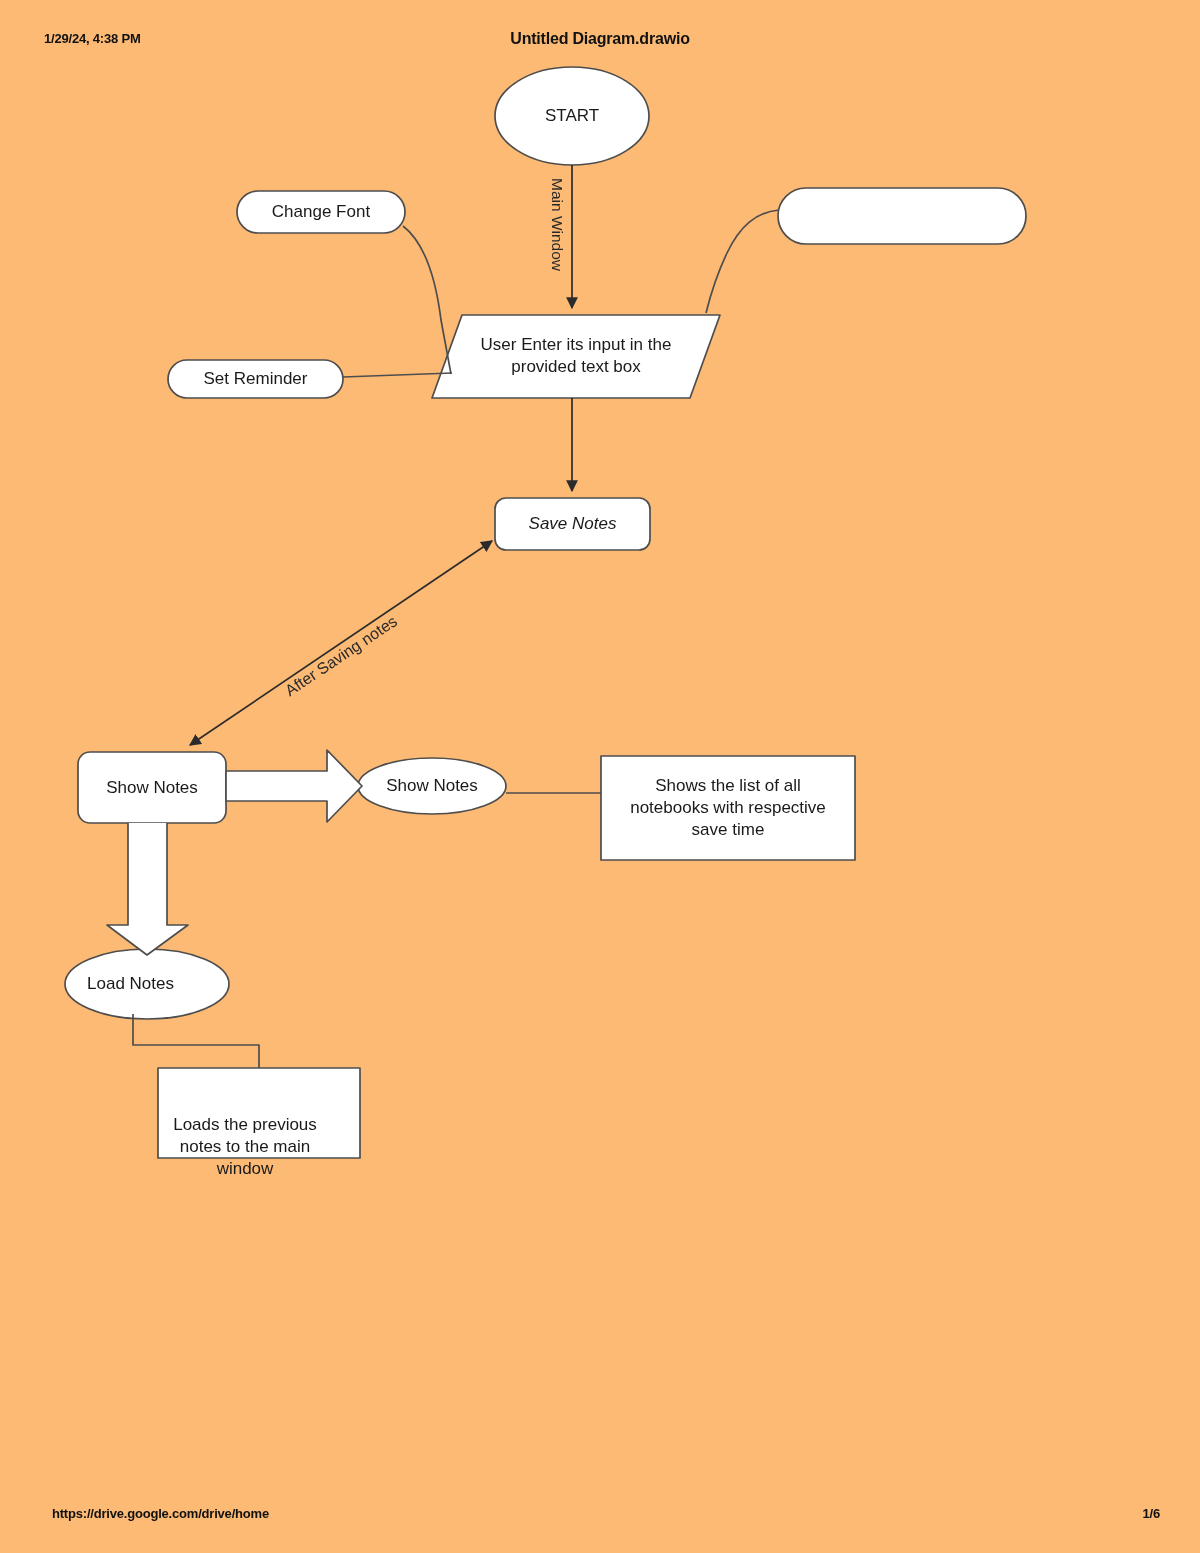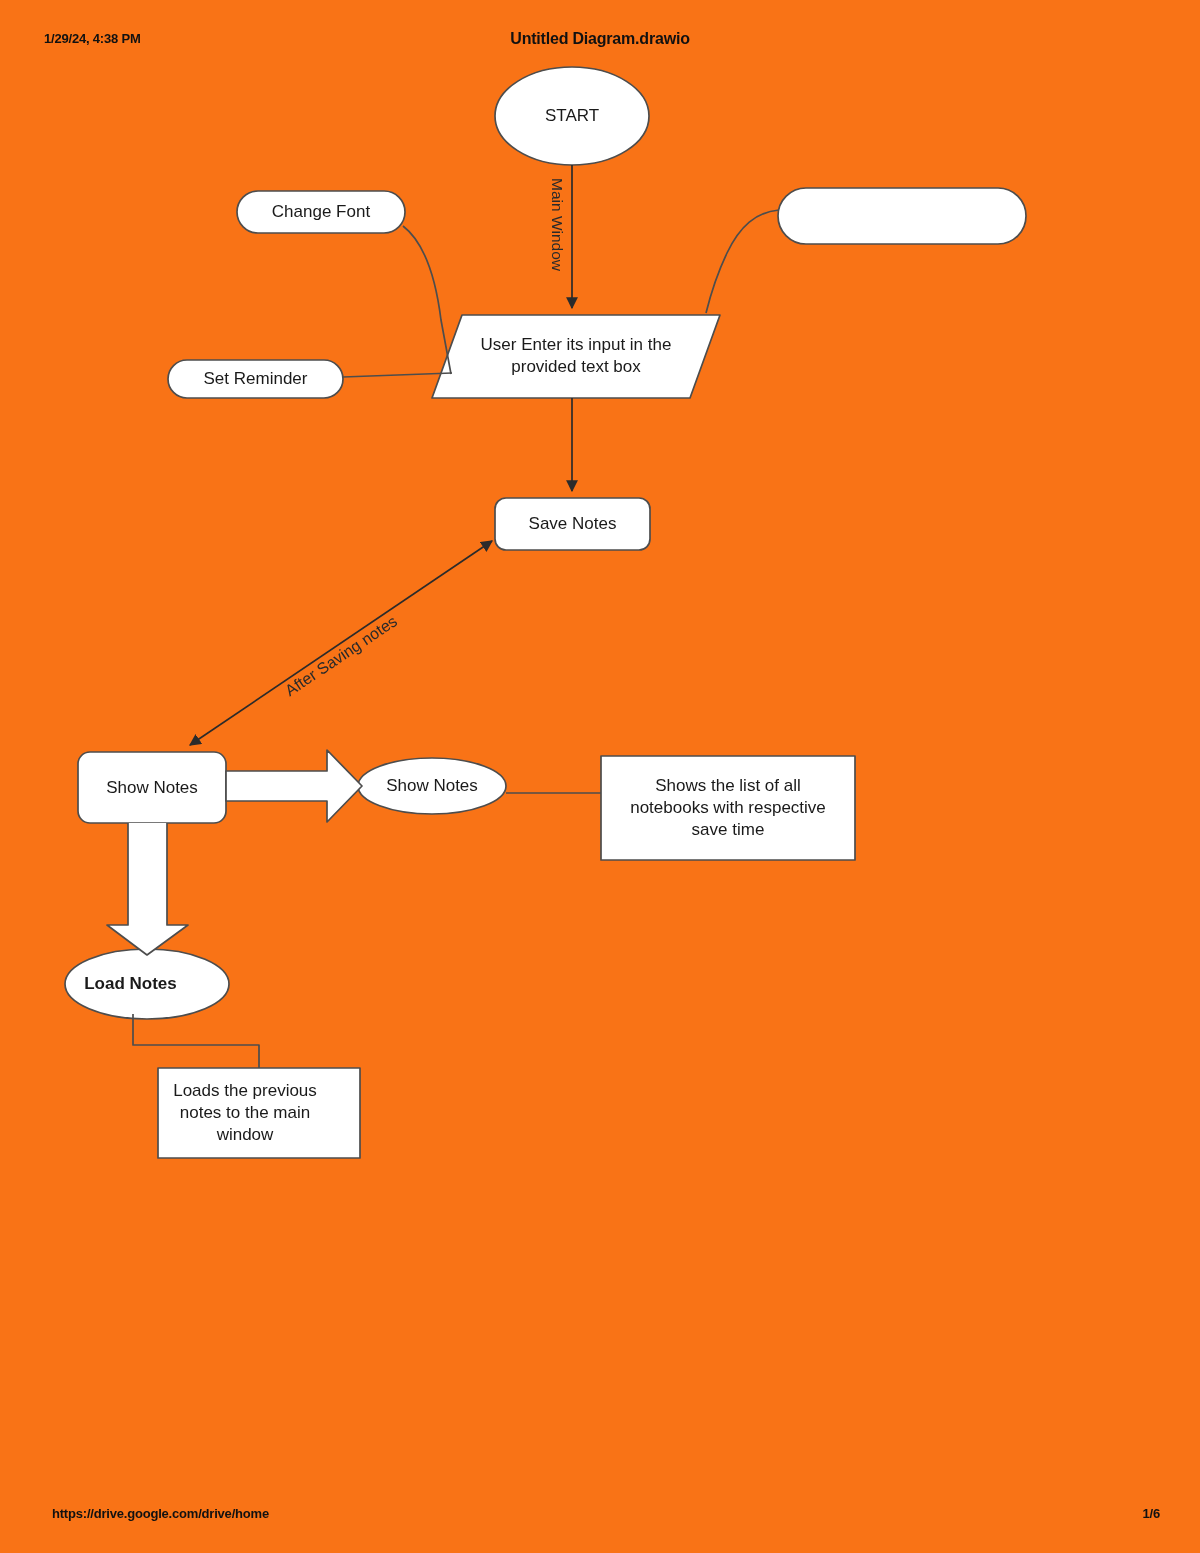--- a/index.html
+++ b/index.html
@@ -14,21 +14,21 @@
     position: relative;
     font-family: "Liberation Sans", sans-serif;
     color: #000000;
     overflow: hidden;
   }
   #page {
     position: absolute;
     left: 0; top: 0;
     width: 1200px;
     height: 1553px;
-    background: #f97316;
+    background: #fdba74;
   }
   .hdr {
     position: absolute;
     font-size: 13px;
     font-weight: bold;
     color: #111111;
     letter-spacing: -0.2px;
     white-space: nowrap;
   }
   #hdr-date { left: 44px; top: 31px; }
@@ -142,33 +142,33 @@
   <div class="node-label" style="left:495px; top:97px; width:154px; height:38px;">START</div>
 
   <div class="node-label" style="left:237px; top:191px; width:168px; height:42px;border-radius:10px;">Change Font</div>
 
 
   <div class="node-label" style="left:168px; top:360px; width:175px; height:38px;">Set Reminder</div>
 
   <div class="node-label" style="left:452px; top:325px; width:248px; height:62px;">User Enter its input in the
 provided text box</div>
 
-  <div class="node-label" style="left:495px; top:498px; width:155px; height:52px;">Save Notes</div>
+  <div class="node-label" style="left:495px; top:498px; width:155px; height:52px;font-style:italic;">Save Notes</div>
 
   <div class="node-label" style="left:78px; top:752px; width:148px; height:71px;">Show Notes</div>
 
   <div class="node-label" style="left:358px; top:765px; width:148px; height:42px;">Show Notes</div>
 
   <div class="node-label" style="left:605px; top:760px; width:246px; height:96px;">Shows the list of all
 notebooks with respective
 save time</div>
 
-  <div class="node-label" style="left:65px; top:965px; width:131px; height:38px;font-weight:bold;">Load Notes</div>
+  <div class="node-label" style="left:65px; top:965px; width:131px; height:38px;">Load Notes</div>
 
-  <div class="node-label" style="left:160px; top:1073px; width:170px; height:80px;">Loads the previous
+  <div class="node-label" style="left:160px; top:1107px; width:170px; height:80px;">Loads the previous
 notes to the main
 window</div>
 
   <div class="edge-label" id="label-main-window">Main Window</div>
 
   <div class="edge-label" id="label-after-saving">After Saving notes</div>
 
   <div class="hdr" id="ftr-url">https://drive.google.com/drive/home</div>
   <div class="hdr" id="ftr-page">1/6</div>
 

